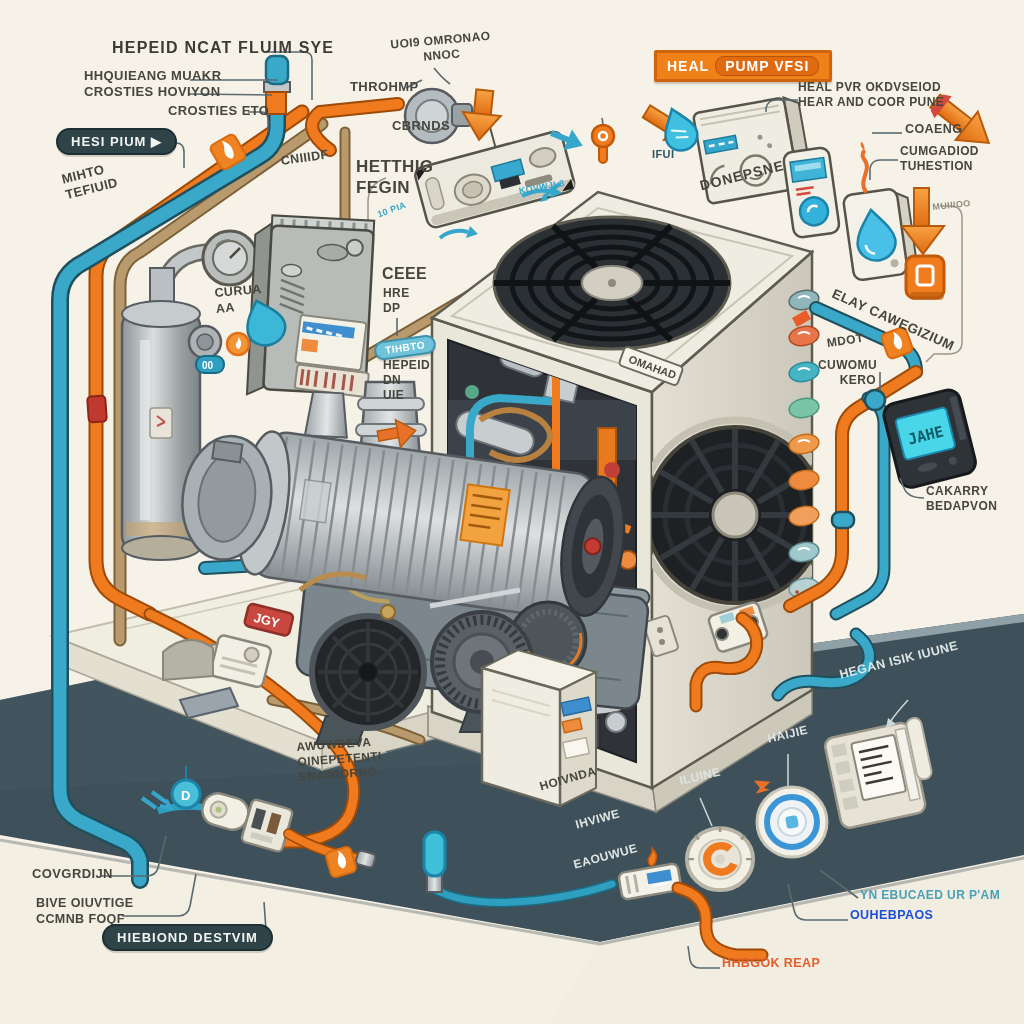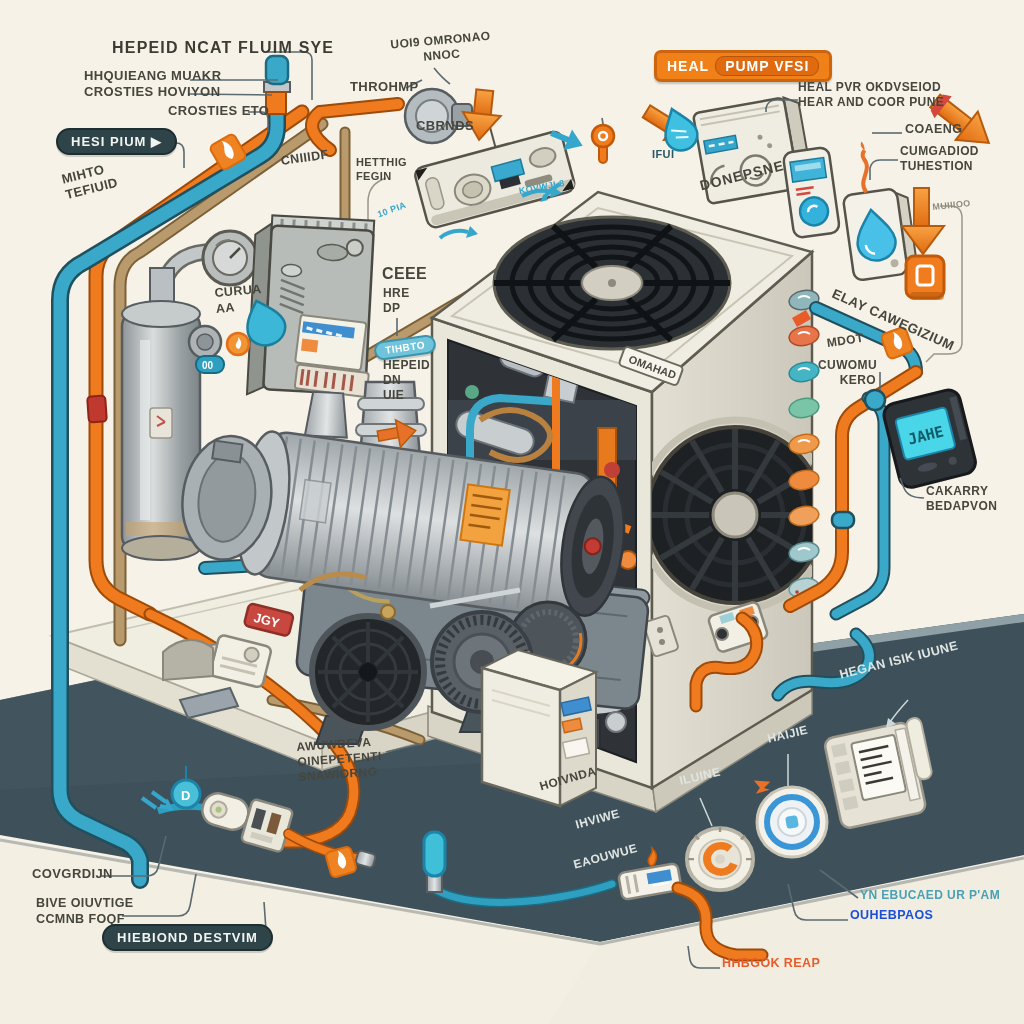--- a/index.html
+++ b/index.html
@@ -11,21 +11,21 @@
   .lbl.teal{color:#36a7cc;}
   .lbl.light{color:#dfe5e2;}
   .lbl.orange{color:#e85c2a;}
   .lbl.dim{color:#8f8c7e;}
   .pill{position:absolute;background:#2e4449;color:#f2f4f2;font-weight:700;font-size:13px;
         letter-spacing:1px;padding:4px 13px;border-radius:16px;border:2px solid #1d2f33;
         box-shadow:0 2px 0 rgba(0,0,0,.15);white-space:nowrap;}
   .pill.blue{background:#6fc3da;border-color:#3d93ab;color:#fff;font-size:10px;padding:2px 9px;
         border-radius:10px;letter-spacing:.5px;}
   #heal-badge{position:absolute;left:654px;top:50px;background:#f08018;border:3px solid #cc650e;
-        border-radius:7px;padding:3px 10px;display:flex;align-items:center;gap:6px;
+        border-radius:2px;padding:3px 10px;display:flex;align-items:center;gap:6px;
         box-shadow:0 2px 2px rgba(0,0,0,.2);}
   #heal-badge .p1{color:#fff;font-weight:700;font-size:14px;letter-spacing:1px;}
   #heal-badge .p2{background:#e06a10;border-radius:9px;padding:1px 9px;color:#fff;
         font-weight:700;font-size:14px;letter-spacing:1px;border:1px solid #b8540a;}
 </style>
 </head>
 <body>
 
 <div id="stage">
 
@@ -575,22 +575,22 @@
 <div class="lbl" style="left:84px;top:68px;">HHQUIEANG MUAKR
 CROSTIES HOVIYON</div>
 <div class="lbl" style="left:168px;top:103px;">CROSTIES ETO</div>
 <div class="pill" style="left:56px;top:128px;">HESI PIUM ▶</div>
 <div class="lbl" style="left:60px;top:172px;transform:rotate(-14deg);">MIHTO
 TEFIUID</div>
 <div class="lbl" style="left:280px;top:154px;transform:rotate(-8deg);font-size:12.5px;">CNIIIDF</div>
 <div class="lbl" style="left:350px;top:79px;">THROHMP</div>
 <div class="lbl" style="left:384px;top:38px;transform:rotate(-5deg);font-size:12px;text-align:center;width:112px;">UOI9 OMRONAO
 NNOC</div>
-<div class="lbl" style="left:416px;top:118px;">CBRNDS</div>
-<div class="lbl" style="left:356px;top:156px;font-size:11px;">HETTHIG
+<div class="lbl" style="left:392px;top:118px;">CBRNDS</div>
+<div class="lbl" style="left:356px;top:156px;font-size:17px;">HETTHIG
 FEGIN</div>
 <div id="heal-badge">
   <span class="p1">HEAL</span>
   <span class="p2">PUMP VFSI</span>
 </div>
 <div class="lbl" style="left:652px;top:148px;font-size:11px;color:#2c5866;">IFUI</div>
 <div class="lbl" style="left:798px;top:80px;font-size:12px;">HEAL PVR OKDVSEIOD
 HEAR AND COOR PUNE</div>
 <div class="lbl" style="left:905px;top:122px;font-size:12.5px;">COAENG</div>
 <div class="lbl" style="left:900px;top:144px;font-size:12px;">CUMGADIOD

